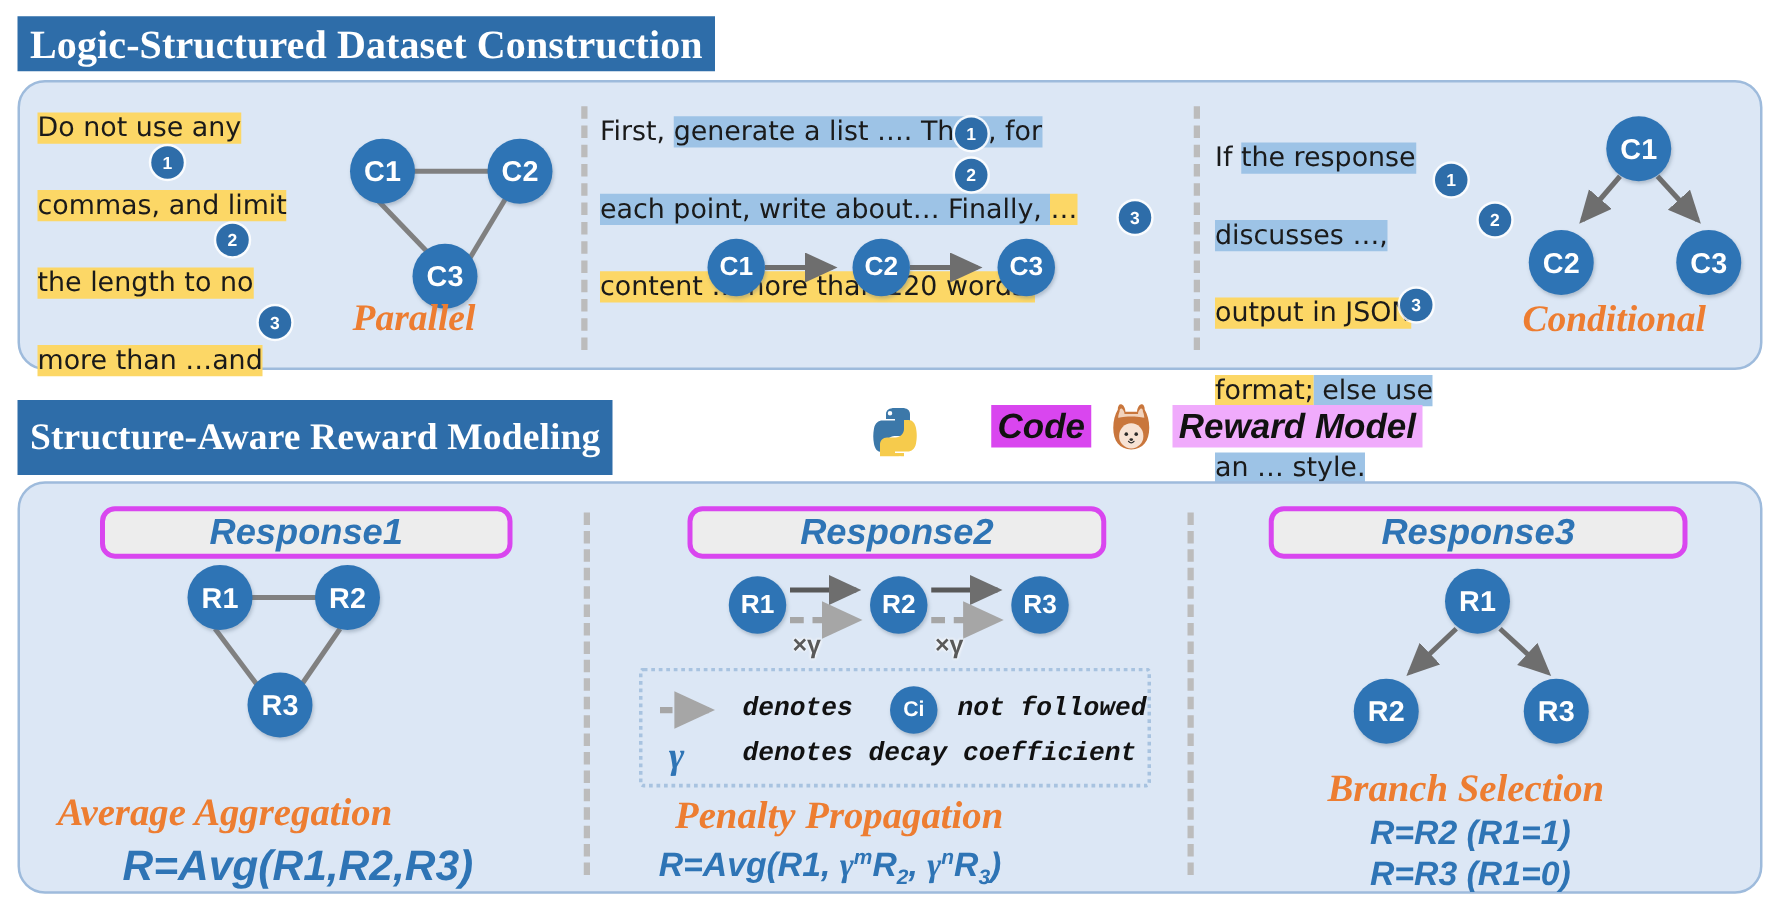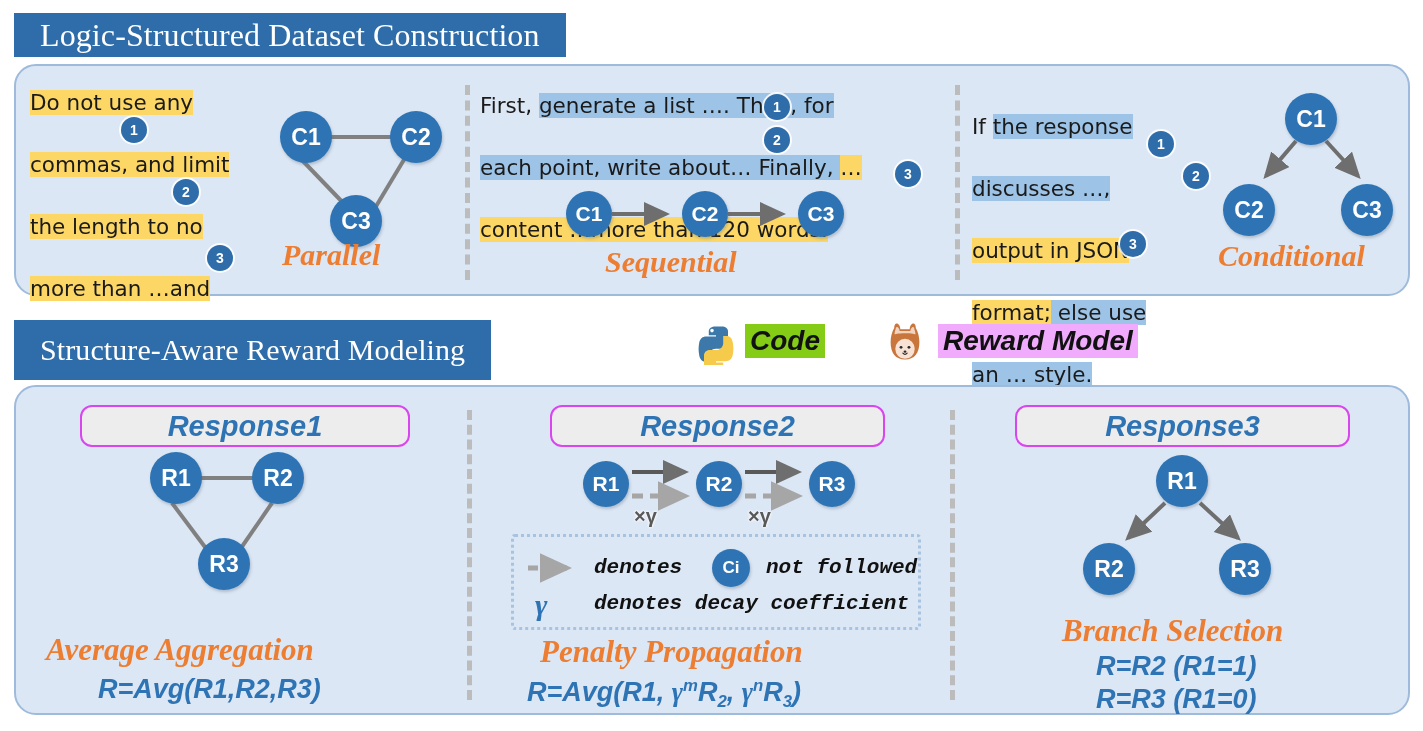--- a/index.html
+++ b/index.html
@@ -10,23 +10,23 @@
     overflow: hidden;
   }
   .page { position: relative; width: 1423px; height: 731px; }
 
   
   .hdr-bar {
     position: absolute;
     background: #2E6DA9;
     color: #ffffff;
     font-family: "Liberation Serif", serif;
-    font-weight: normal;
+    font-weight: bold;
     display: flex; align-items: center;
-    padding: 0 26px;
+    padding: 0 10px;
     letter-spacing: .1px;
   }
   #hdr1 { left: 14px; top: 13px; height: 44px; font-size: 32px; }
   #hdr2 { left: 14px; top: 320px; height: 60px; font-size: 30px; }
 
   
   .panel {
     position: absolute;
     background: #DCE7F5;
     border: 2px solid #9EBBDC;
@@ -98,28 +98,28 @@
 
   
   .chip-label {
     position: absolute;
     font-family: "Liberation Sans", sans-serif;
     font-weight: bold; font-style: italic;
     font-size: 28px; color: #111;
     padding: 1px 5px;
     white-space: nowrap;
   }
-  .chip-code   { background: #84cc16; }
+  .chip-code   { background: #d946ef; margin-left: 48px; }
   .chip-reward { background: #f0abfc; }
 
   
   .resp-pill {
     position: absolute;
     background: #EDEDED;
-    border: 2px solid #d946ef;
+    border: 4px solid #d946ef;
     border-radius: 12px;
     display: flex; align-items: center; justify-content: center;
     color: #2E74B5;
     font-family: "Liberation Sans", sans-serif;
     font-weight: bold; font-style: italic;
     font-size: 29px;
     height: 42px;
   }
 
   
@@ -202,21 +202,20 @@
       <marker id="arrGrayL" markerWidth="7" markerHeight="7" refX="5.5" refY="3" orient="auto">
         <path d="M0,0 L6.5,3 L0,6 z" fill="#A6A6A6"></path>
       </marker>
     </defs>
     <line x1="612" y1="214" x2="666" y2="214" stroke="#6E6E6E" stroke-width="4" marker-end="url(#arrGray)"></line>
     <line x1="728" y1="214" x2="782" y2="214" stroke="#6E6E6E" stroke-width="4" marker-end="url(#arrGray)"></line>
   </svg>
   <div class="node sm" style="left:566px; top:191px;">C1</div>
   <div class="node sm" style="left:682px; top:191px;">C2</div>
   <div class="node sm" style="left:798px; top:191px;">C3</div>
-  <div class="cap-orange" style="left:605px; top:245px; font-size:30px;">Sequential</div>
 
   <div class="prompt" style="left:972px; top:87px; width:250px;margin-top:24px;"><span>If </span><span class="hl-b">the response</span><br>
 <span class="hl-b">discusses …,</span><br>
 <span class="hl-y">output in JSON</span><br>
 <span class="hl-y">format;</span><span class="hl-b"> else use</span><br>
 <span class="hl-b">an … style.</span></div>
 
   <div class="badge" style="left:1148px; top:131px;">1</div>
   <div class="badge" style="left:1183px; top:163px;">2</div>
   <div class="badge" style="left:1120px; top:231px;">3</div>
@@ -259,21 +258,21 @@
   <svg class="edges" width="1423" height="731">
     <line x1="194" y1="478" x2="256" y2="478" stroke="#808080" stroke-width="4"></line>
     <line x1="172" y1="503" x2="208" y2="551" stroke="#808080" stroke-width="4"></line>
     <line x1="272" y1="503" x2="239" y2="551" stroke="#808080" stroke-width="4"></line>
   </svg>
   <div class="node md" style="left:150px; top:452px;">R1</div>
   <div class="node md" style="left:252px; top:452px;">R2</div>
   <div class="node md" style="left:198px; top:538px;">R3</div>
 
   <div class="cap-orange" style="left:46px; top:632px; font-size:31px;">Average Aggregation</div>
-  <div class="cap-blue" style="left:98px; top:674px; font-size:27px;">R=Avg(R1,R2,R3)</div>
+  <div class="cap-blue" style="left:98px; top:674px; font-size:34px;">R=Avg(R1,R2,R3)</div>
 
   <div class="resp-pill" style="left:550px; top:405px; width:335px;">Response2</div>
 
   <svg class="edges" width="1423" height="731">
     <line x1="632" y1="472" x2="685" y2="472" stroke="#595959" stroke-width="4" marker-end="url(#arrGray)"></line>
     <line x1="632" y1="496" x2="685" y2="496" stroke="#A6A6A6" stroke-width="5" stroke-dasharray="11,7" marker-end="url(#arrGrayL)"></line>
     <line x1="745" y1="472" x2="798" y2="472" stroke="#595959" stroke-width="4" marker-end="url(#arrGray)"></line>
     <line x1="745" y1="496" x2="798" y2="496" stroke="#A6A6A6" stroke-width="5" stroke-dasharray="11,7" marker-end="url(#arrGrayL)"></line>
   </svg>
   <div class="node sm" style="left:583px; top:461px;">R1</div>

